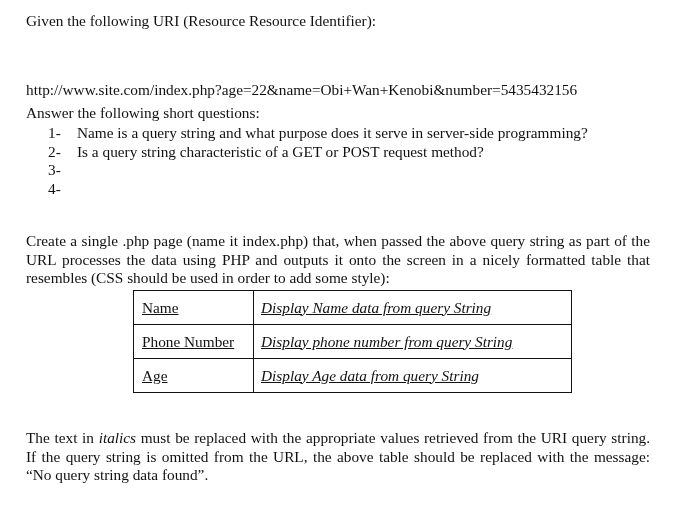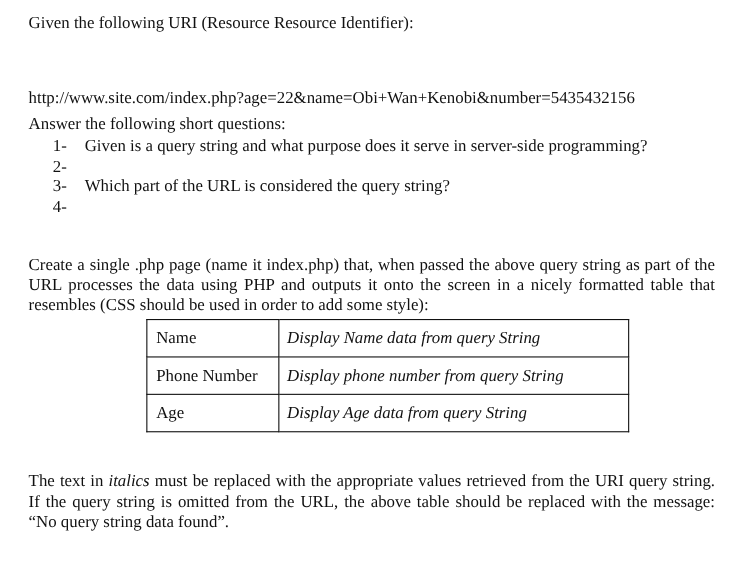--- a/index.html
+++ b/index.html
@@ -60,20 +60,21 @@
     .create { top: 232px; }
     .closing { top: 429px; }
     .para i { font-style: italic; }
 
     table.sample {
       position: absolute;
       left: 107px;
       top: 290px;
       width: 439px;
       border-collapse: collapse;
+      text-decoration: underline;
     }
     table.sample td {
       border: 1.3px solid #111111;
       height: 33px;
       padding: 0 0 0 8px;
       vertical-align: middle;
       font-size: 15.3px;
       white-space: nowrap;
     }
     table.sample td.label { width: 111px; }
@@ -86,28 +87,28 @@
 
   <div class="line intro">Given the following URI (Resource Resource Identifier):</div>
 
   <div class="line uri">http://www.site.com/index.php?age=22&amp;name=Obi+Wan+Kenobi&amp;number=5435432156</div>
 
   <div class="line prompt">Answer the following short questions:</div>
 
   <ol class="qlist">
     <li>
       <span class="qnum">1-</span>
-      <span>Given is a query string and what purpose does it serve in server-side programming?</span>
+      <span>Name is a query string and what purpose does it serve in server-side programming?</span>
     </li>
     <li>
       <span class="qnum">2-</span>
+      <span>Is a query string characteristic of a GET or POST request method?</span>
     </li>
     <li>
       <span class="qnum">3-</span>
-      <span>Which part of the URL is considered the query string?</span>
     </li>
     <li>
       <span class="qnum">4-</span>
     </li>
   </ol>
 
   <div class="para create">Create a single .php page (name it index.php) that, when passed the above query string as part of the URL processes the data using PHP and outputs it onto the screen in a nicely formatted table that resembles (CSS should be used in order to add some style):</div>
 
   <table class="sample">
     <tbody>

